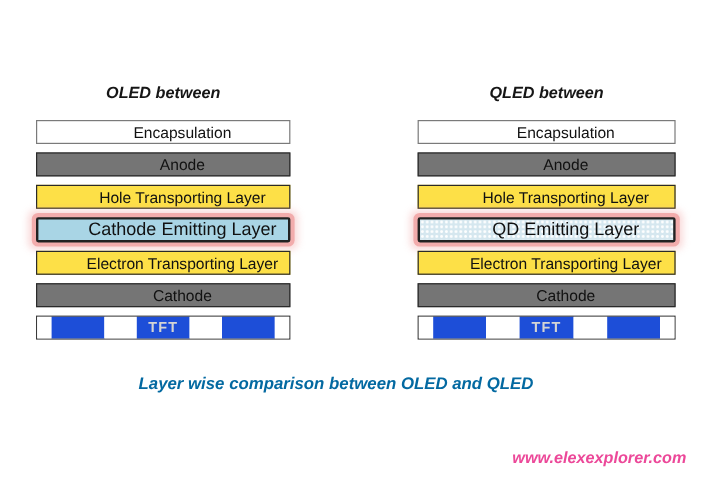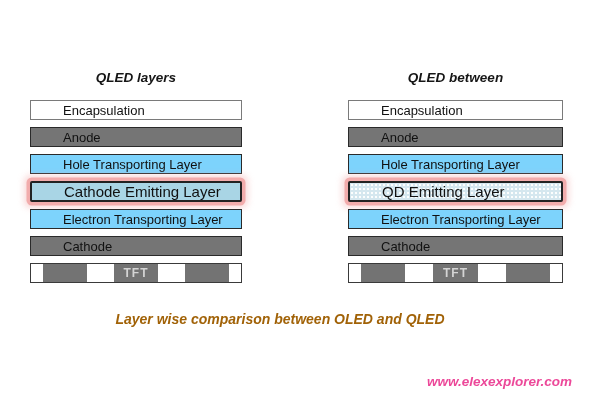--- a/index.html
+++ b/index.html
@@ -26,30 +26,30 @@
     color: #161616;
     margin-bottom: 13px;
   }
   .layer {
     box-sizing: border-box;
     height: 20px;
     margin-top: 7px;
     border: 1.5px solid #2a2a2a;
     display: flex;
     align-items: center;
-    justify-content: flex-start;
+    justify-content: center;
     font-size: 13px;
     color: #111111;
     position: relative;
     padding-left: 32px;
   }
   .layer:first-of-type { margin-top: 0; }
   .layer.encapsulation { background: #ffffff; border-color: #7a7a7a; }
   .layer.electrode { background: #757575; }
-  .layer.transport { background: #7dd3fc; }
+  .layer.transport { background: #fde047; }
   .layer.emitting {
     height: 21px;
     border: 2px solid #222222;
     border-radius: 2px;
     box-shadow: 0 0 0 3.5px #f2acac, 0 0 6px 6px rgba(242, 172, 172, 0.45);
     font-size: 15px;
   }
   .layer.emitting-oled { background: #a9d5e5; }
   .layer.emitting-qd {
     background-color: #d5e7ef;
@@ -59,21 +59,21 @@
   .layer.tft-bar {
     background: #ffffff;
     border-color: #3a3a3a;
     padding: 0;
     display: flex;
     align-items: stretch;
     justify-content: flex-start;
   }
   .seg { height: 100%; }
   .seg.gray {
-    background: #737373;
+    background: #1d4ed8;
     display: flex;
     align-items: center;
     justify-content: center;
   }
   .seg.white { background: #ffffff; }
   .tft-text {
     font-size: 12px;
     font-weight: bold;
     letter-spacing: 1px;
     color: #d4d4d4;
@@ -81,39 +81,39 @@
   }
   .caption {
     position: absolute;
     left: 0;
     top: 311px;
     width: 560px;
     text-align: center;
     font-size: 14px;
     font-weight: bold;
     font-style: italic;
-    color: #a16207;
+    color: #0369a1;
   }
   .website {
     position: absolute;
     right: 28px;
     top: 374px;
     font-size: 13.5px;
     font-weight: bold;
     font-style: italic;
     color: #ec4899;
   }
 </style>
 </head>
 <body>
 
 <div class="canvas">
 
   <div class="diagram" style="left: 30px; width: 212px;">
-    <div class="diagram-title">QLED layers</div>
+    <div class="diagram-title">OLED between</div>
     <div class="layer encapsulation">
       <span>Encapsulation</span>
     </div>
     <div class="layer electrode">
       <span>Anode</span>
     </div>
     <div class="layer transport">
       <span>Hole Transporting Layer</span>
     </div>
     <div class="layer emitting emitting-oled">

